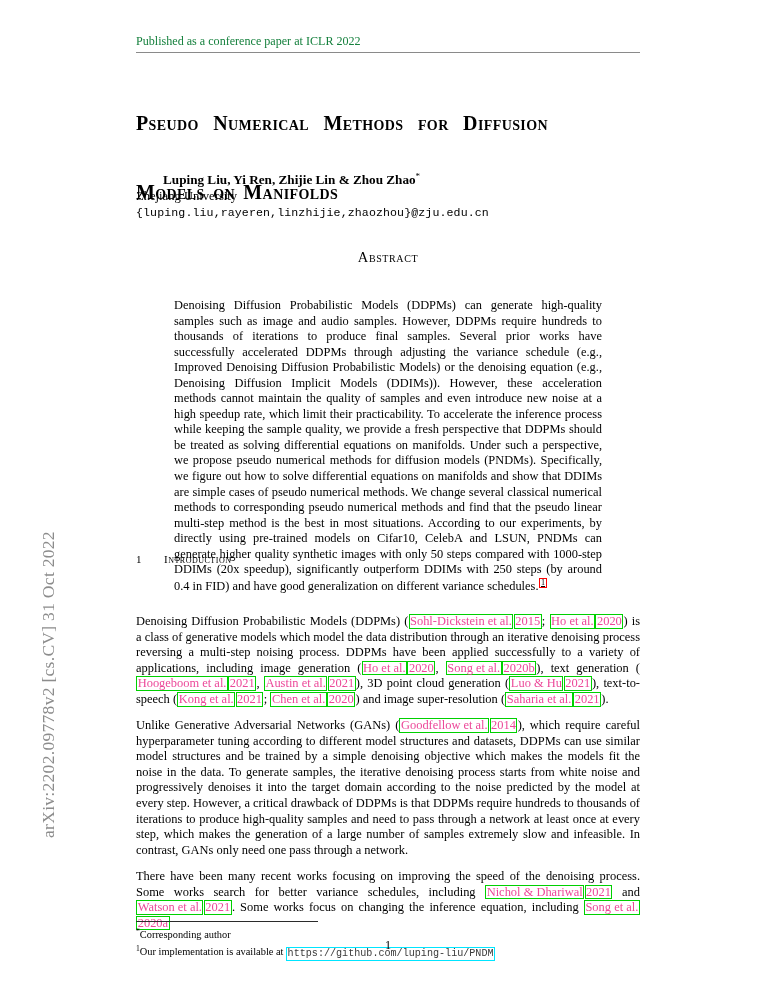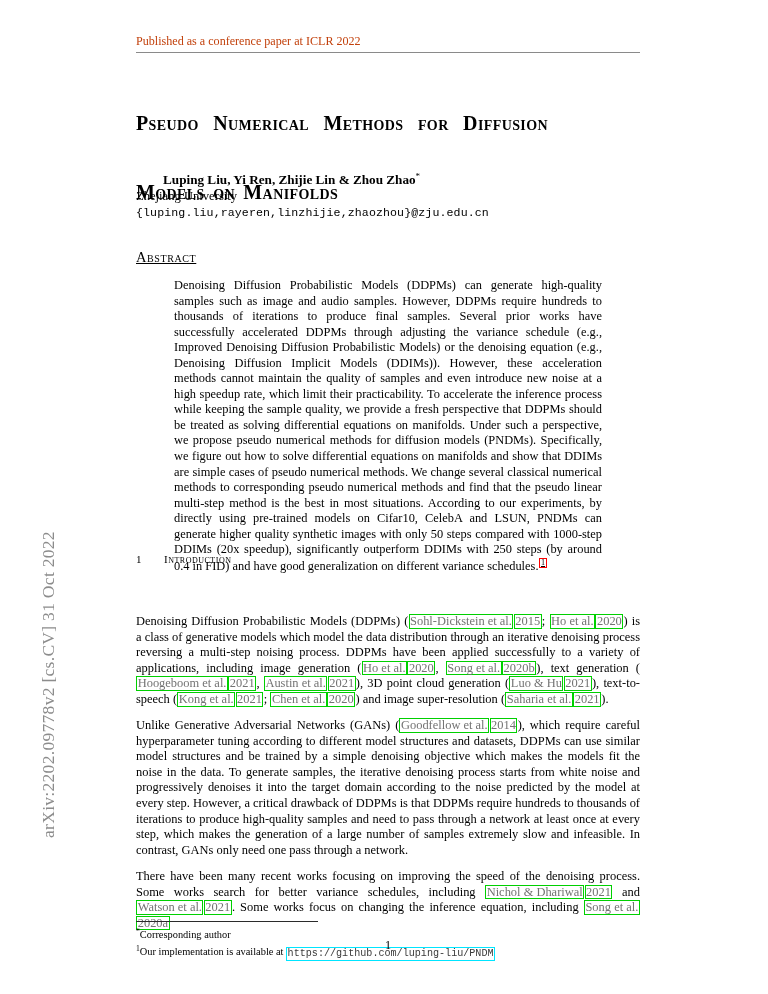--- a/index.html
+++ b/index.html
@@ -48,21 +48,21 @@
 
   
   #running-header {
     position: absolute;
     top: 34px;
     left: 0;
     width: 504px;
   }
   #running-header .head-text {
     font-size: 12.1px;
-    color: #c2410c;
+    color: #15803d;
     display: block;
     padding-bottom: 3px;
   }
   #running-header .rule {
     border-bottom: 1.1px solid #8a8a8a;
     width: 504px;
   }
 
   
   #paper-title {
@@ -114,25 +114,25 @@
   }
 
   
   #abstract-section {
     position: absolute;
     top: 249px;
     left: 0;
     width: 504px;
   }
   #abstract-heading {
+    text-align: center;
     font-variant: small-caps;
     font-size: 14.5px;
     letter-spacing: 0.6px;
-    margin-bottom: 12px;
-    text-decoration: underline;
+    margin-bottom: 32px;
   }
   #abstract-body {
     margin: 4px 38px;
     font-size: 12.4px;
     line-height: 15.55px;
     text-align: justify;
     text-justify: inter-word;
   }
   #abstract-body .fn-marker {
     display: inline-block;
@@ -174,21 +174,21 @@
   }
   #intro-body p {
     margin: 0 0 10.5px 0;
   }
   .cite {
     display: inline-block;
     border: 1.1px solid #00d000;
     padding: 0 0.5px;
     margin: 0 0.2px;
     line-height: 12.6px;
-    color: #737373;
+    color: #ec4899;
     text-decoration: none;
   }
 
   
   #footnotes {
     position: absolute;
     top: 893px;
     left: 0;
     width: 504px;
     font-size: 10.4px;

